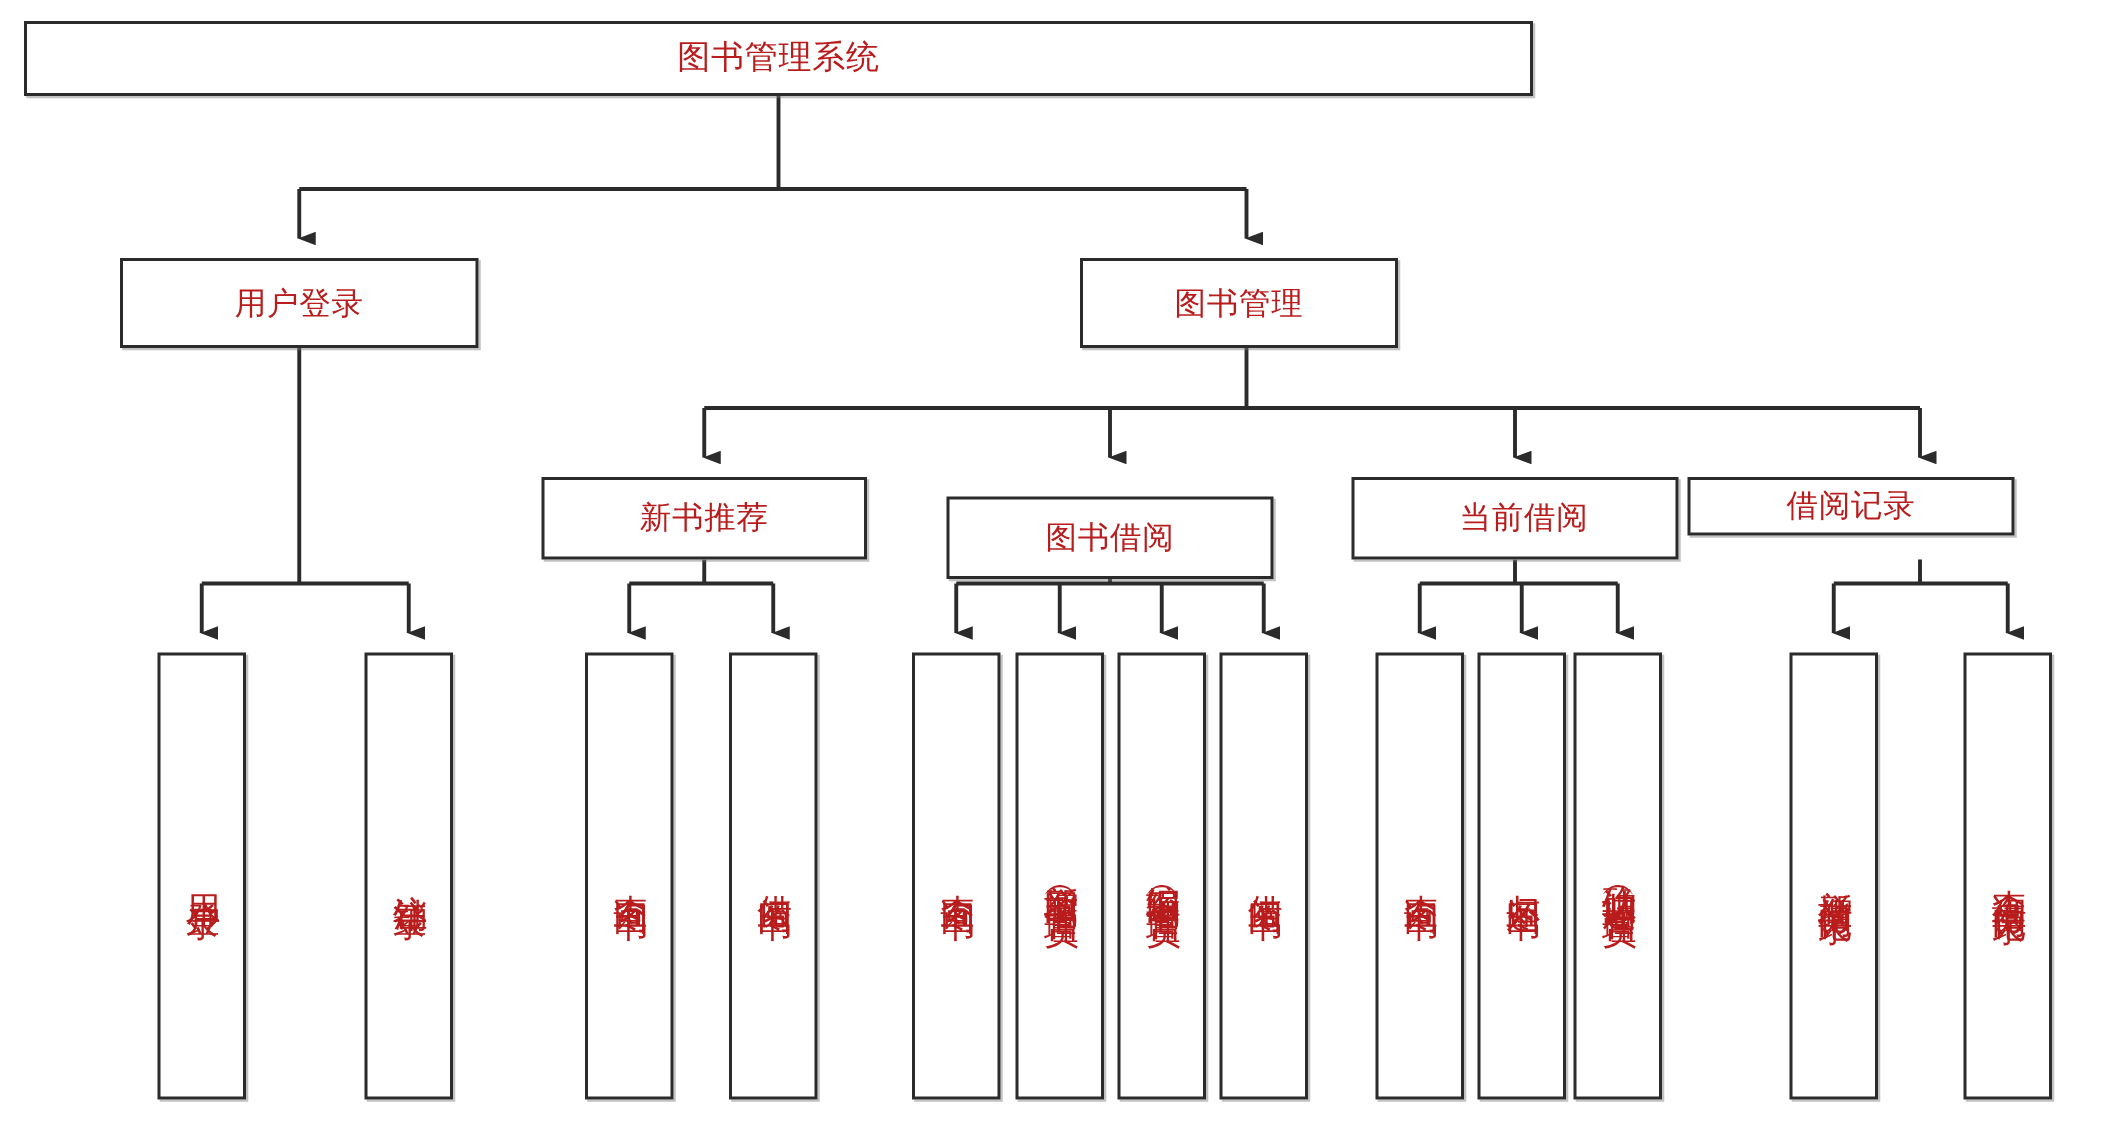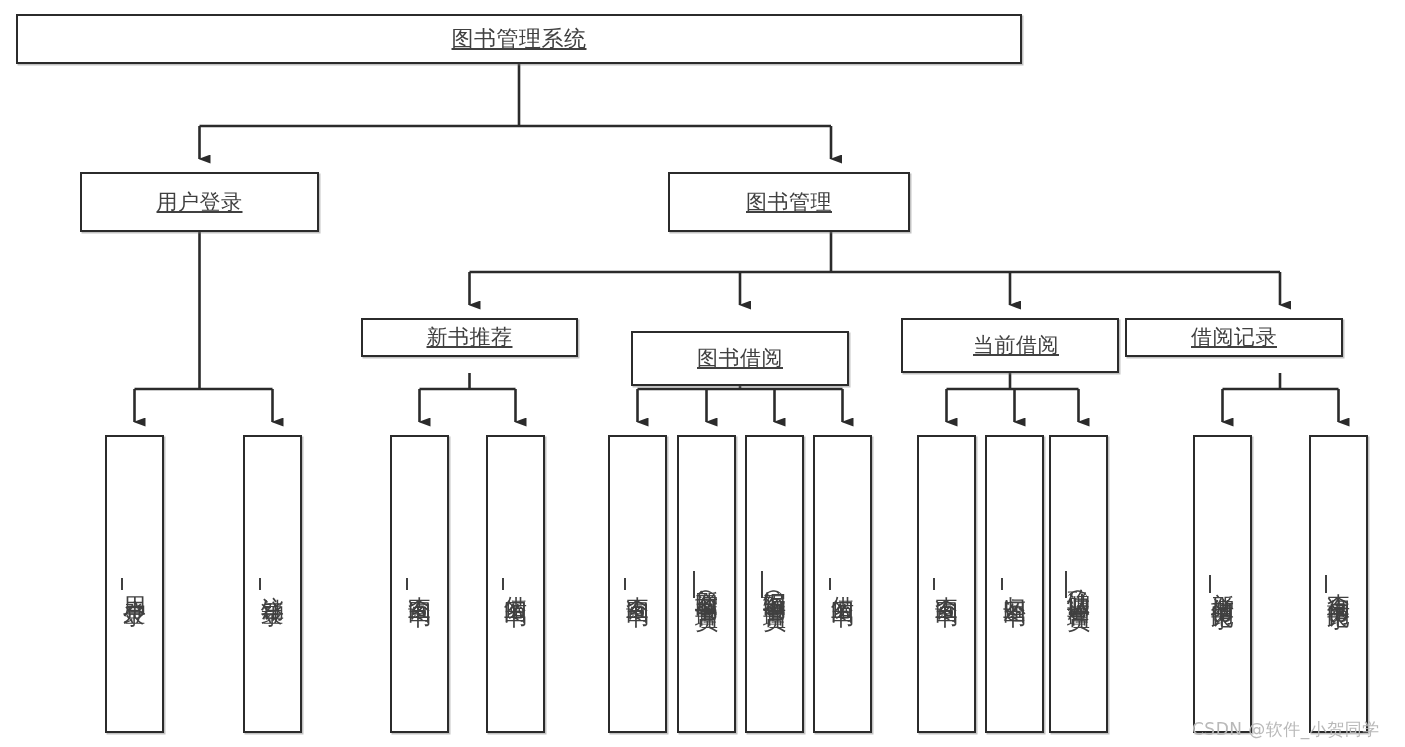--- a/index.html
+++ b/index.html
@@ -27,23 +27,22 @@
   }
   .node {
     position: absolute;
     box-sizing: border-box;
     background: #ffffff;
     border: 2px solid #2b2b2b;
     box-shadow: 1.5px 1.5px 0 0 rgba(120,120,120,0.45);
     display: flex;
     align-items: center;
     justify-content: center;
-    color: #404040;
+    color: #b91c1c;
     line-height: 1.18;
-    text-decoration: underline;
   }
   .node .lbl {
     display: block;
     text-align: center;
     white-space: pre-line;
   }
   .node.horiz .lbl {
     font-size: 21px;
     letter-spacing: 0.5px;
   }
@@ -120,24 +119,24 @@
       </g>
   </svg>
 
   <div id="nodes-layer">
       <div class="node horiz root" style="left: 16px; top: 14px; width: 1006px; height: 50px;">
         <span class="lbl">图书管理系统</span>
       </div>
       <div class="node horiz" style="left: 80px; top: 172px; width: 239px; height: 60px;">
         <span class="lbl">用户登录</span>
       </div>
-      <div class="node horiz" style="left: 668px; top: 172px; width: 242px; height: 60px;">
+      <div class="node horiz" style="left: 720px; top: 172px; width: 212px; height: 60px;">
         <span class="lbl">图书管理</span>
       </div>
-      <div class="node horiz" style="left: 361px; top: 318px; width: 217px; height: 39px;">
+      <div class="node horiz" style="left: 361px; top: 318px; width: 217px; height: 55px;">
         <span class="lbl">新书推荐</span>
       </div>
       <div class="node horiz" style="left: 631px; top: 318px; width: 218px; height: 55px; margin-top: 13px;">
         <span class="lbl">图书借阅</span>
       </div>
       <div class="node horiz" style="left: 901px; top: 318px; width: 218px; height: 55px; padding-left: 12px;">
         <span class="lbl">当前借阅</span>
       </div>
       <div class="node horiz" style="left: 1125px; top: 318px; width: 218px; height: 39px;">
         <span class="lbl">借阅记录</span>
@@ -176,15 +175,14 @@
         <span class="lbl">确认归还（管理员）</span>
       </div>
       <div class="node vert" style="left: 1193px; top: 435px; width: 59px; height: 298px;">
         <span class="lbl">新增借阅记录</span>
       </div>
       <div class="node vert" style="left: 1309px; top: 435px; width: 59px; height: 298px;">
         <span class="lbl">查询借阅记录</span>
       </div>
     </div>
 
-  <div class="watermark" style="left: 1192px; top: 718px;">CSDN @软件_小贺同学</div>
 
 </div>
 
 </body></html>

